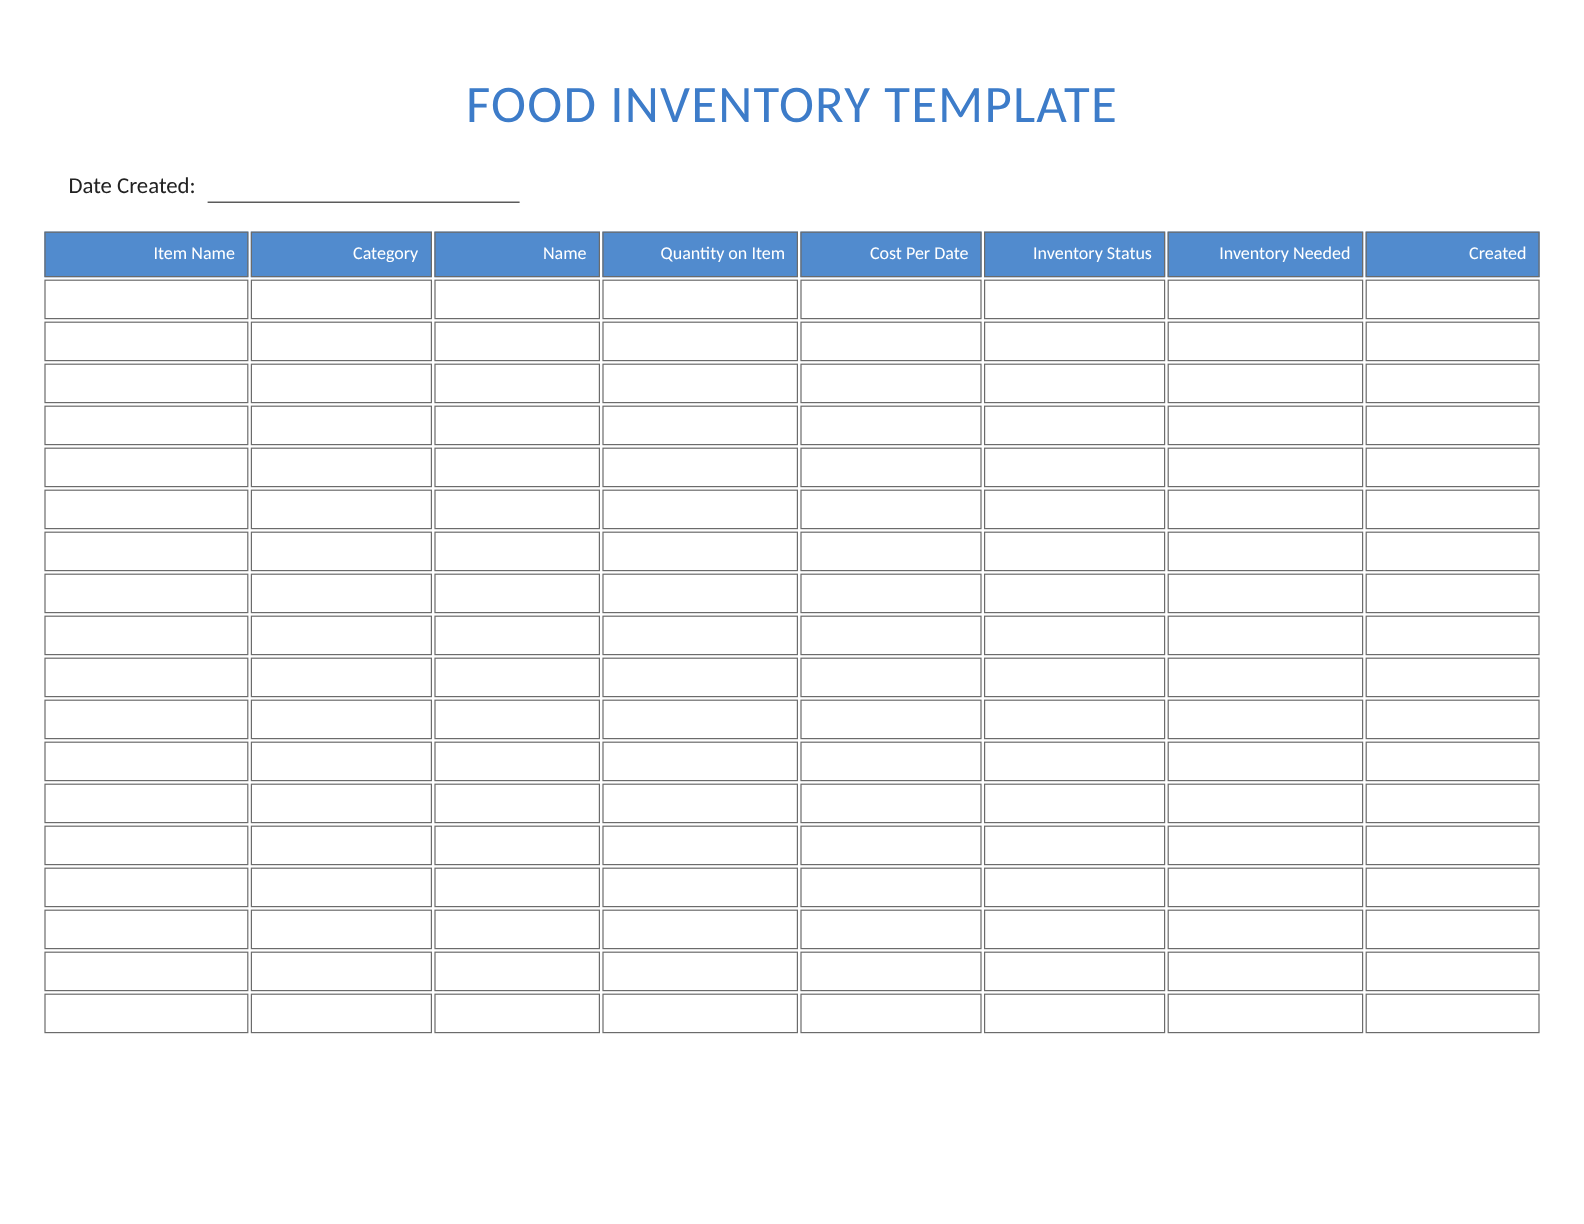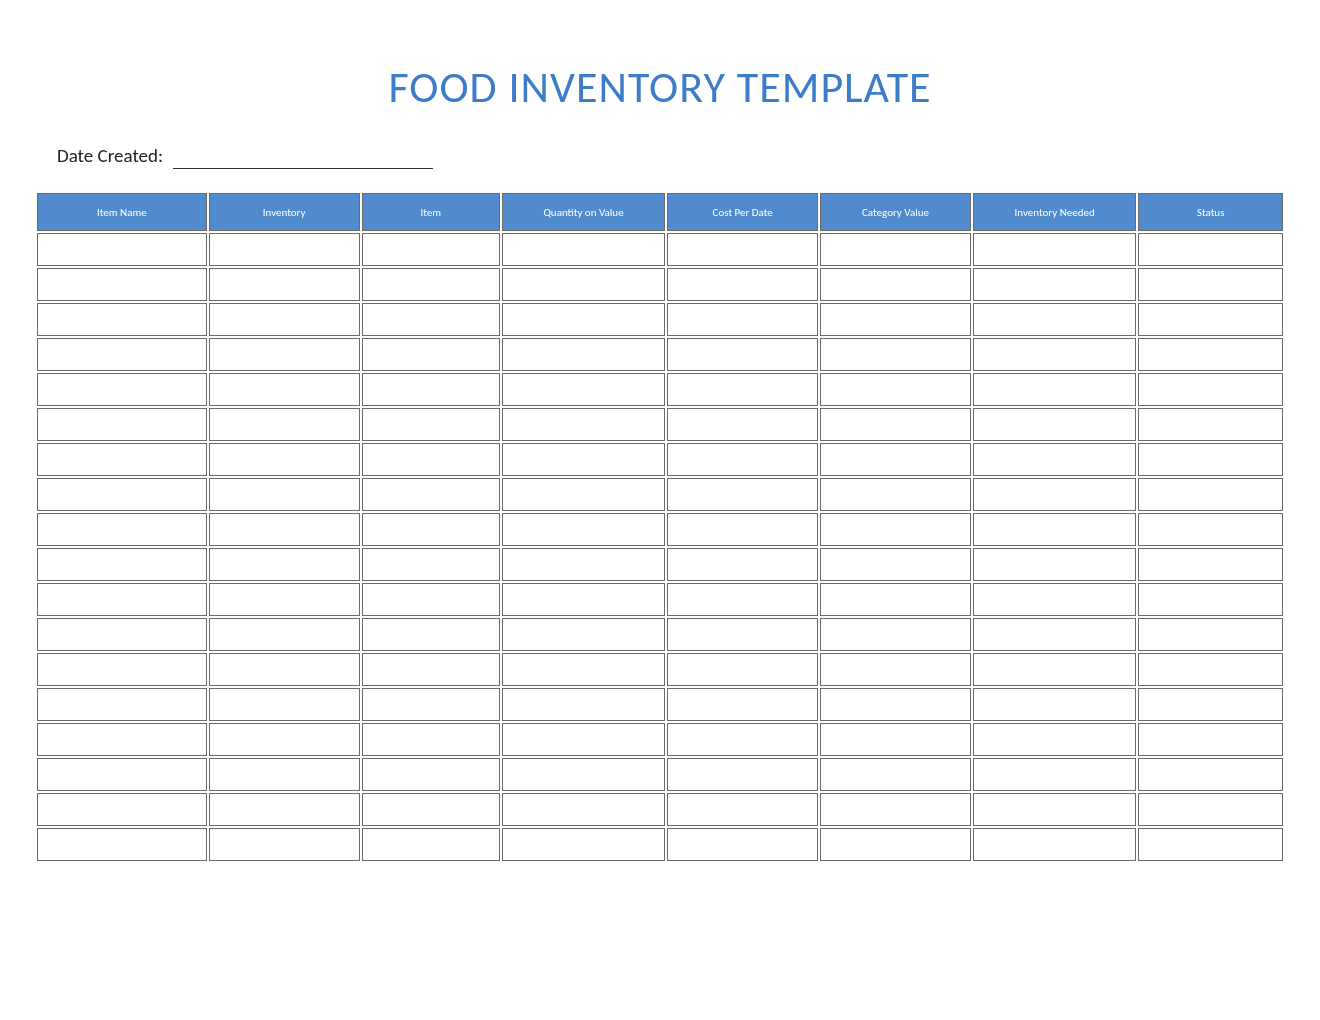--- a/index.html
+++ b/index.html
@@ -44,23 +44,23 @@
   }
   table.inv {
     width: 100%;
     border-collapse: separate;
     border-spacing: 2px;
     table-layout: fixed;
   }
   table.inv th {
     background: #518bce;
     color: #ffffff;
-    text-align: center;
+    text-align: right;
     font-weight: 400;
-    font-size: 11px;
+    font-size: 15px;
     padding: 9px 10px 9px 10px;
     border: 1px solid #6b6b6b;
     box-sizing: border-box;
     height: 38px;
   }
   table.inv td {
     border: 1px solid #6b6b6b;
     height: 33px;
     padding: 0 8px;
     box-sizing: border-box;
@@ -95,27 +95,27 @@
         <col class="c2">
         <col class="c3">
       <col class="c4">
         <col class="c5">
         <col class="c6">
         <col class="c7">
     </colgroup>
     <thead>
       <tr>
         <th>Item Name</th>
-        <th>Inventory</th>
-        <th>Item</th>
-        <th>Quantity on Value</th>
+        <th>Category</th>
+        <th>Name</th>
+        <th>Quantity on Item</th>
         <th>Cost Per Date</th>
-        <th>Category Value</th>
+        <th>Inventory Status</th>
         <th>Inventory Needed</th>
-        <th>Status</th>
+        <th>Created</th>
       </tr>
     </thead>
     <tbody id="inv-body">
     <tr>
           <td></td>
           <td></td>
           <td></td>
           <td></td>
           <td></td>
           <td></td>

